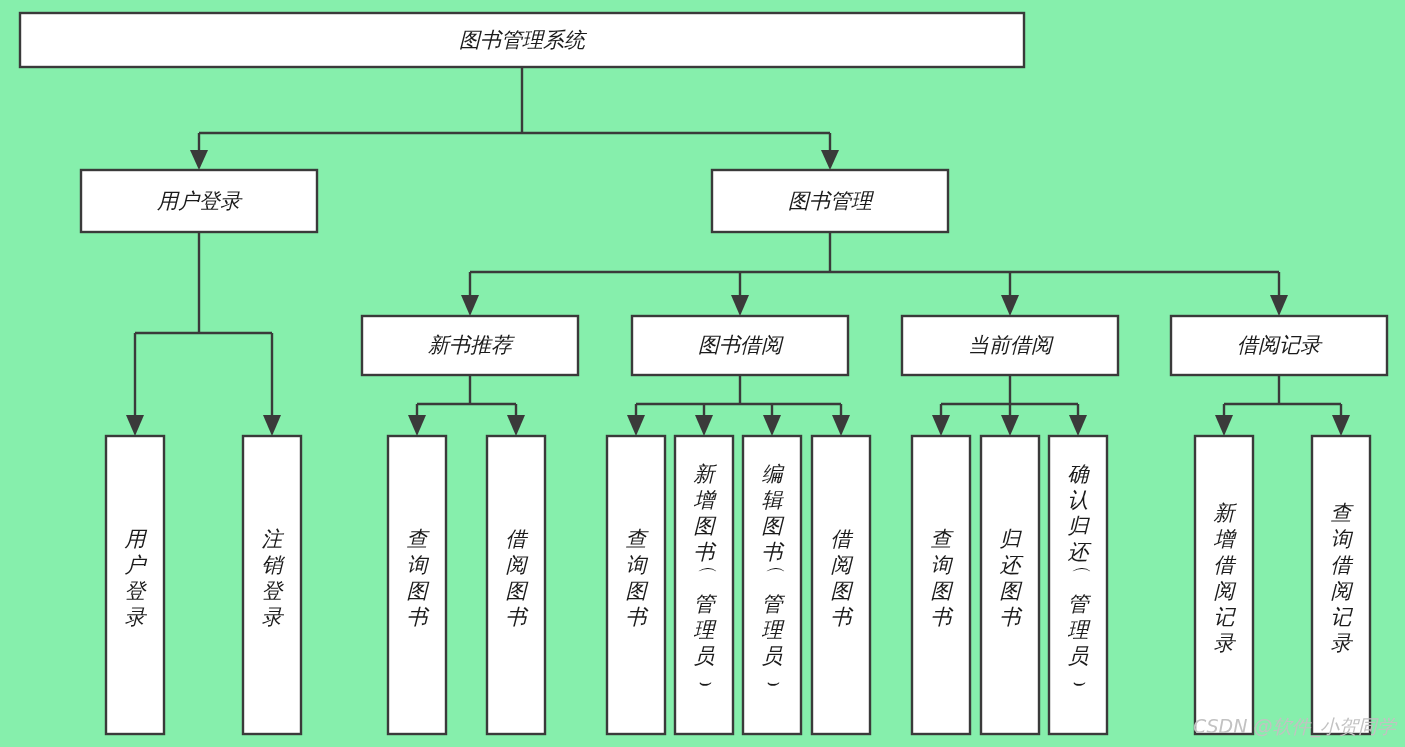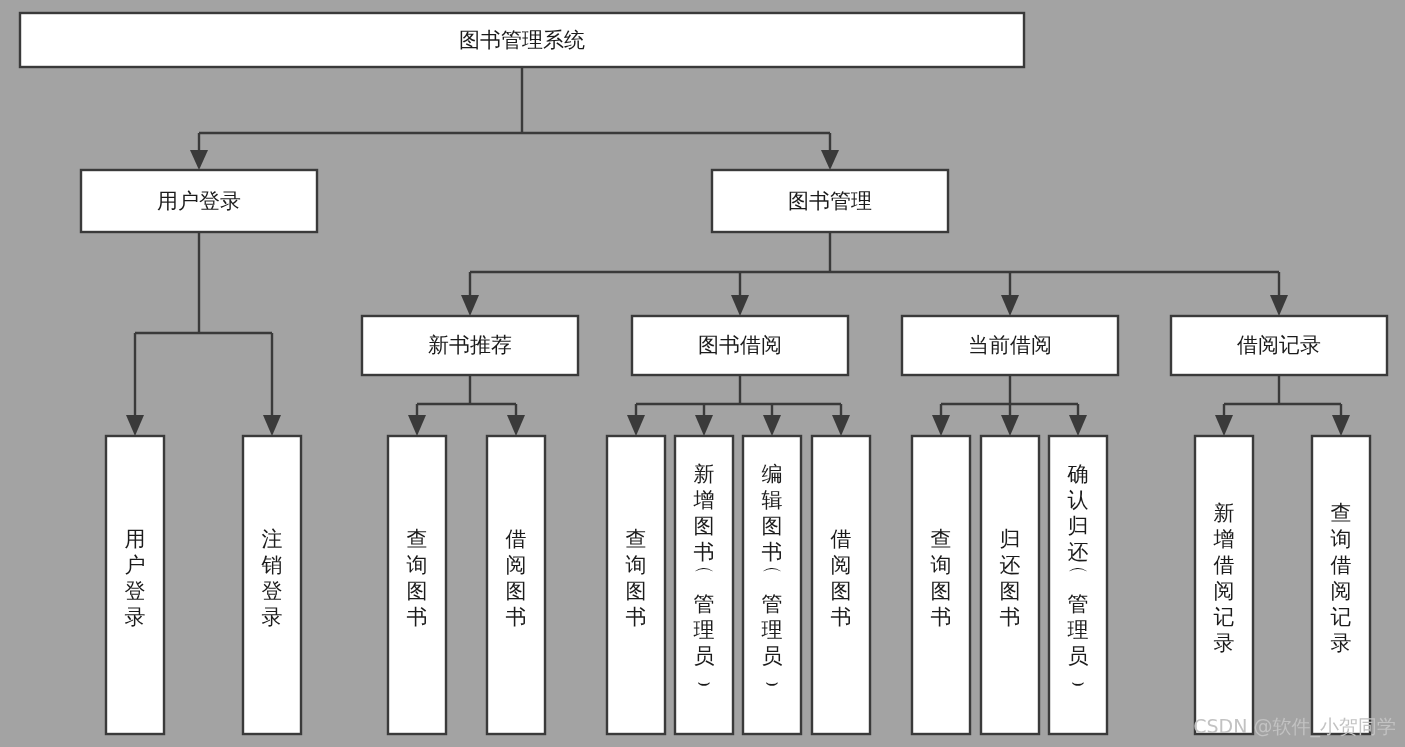--- a/index.html
+++ b/index.html
@@ -11,21 +11,22 @@
   body {
     width: 1405px;
     height: 747px;
     font-family: "DejaVu Sans", "Liberation Sans", sans-serif;
     overflow: hidden;
   }
   #diagram-root {
     position: relative;
     width: 1405px;
     height: 747px;
-    background: #a3a3a3;
+    background: #86efac;
+    font-style: italic;
   }
   svg#chart-svg {
     position: absolute;
     left: 0;
     top: 0;
     width: 1405px;
     height: 747px;
     display: block;
   }
   .node-box {

